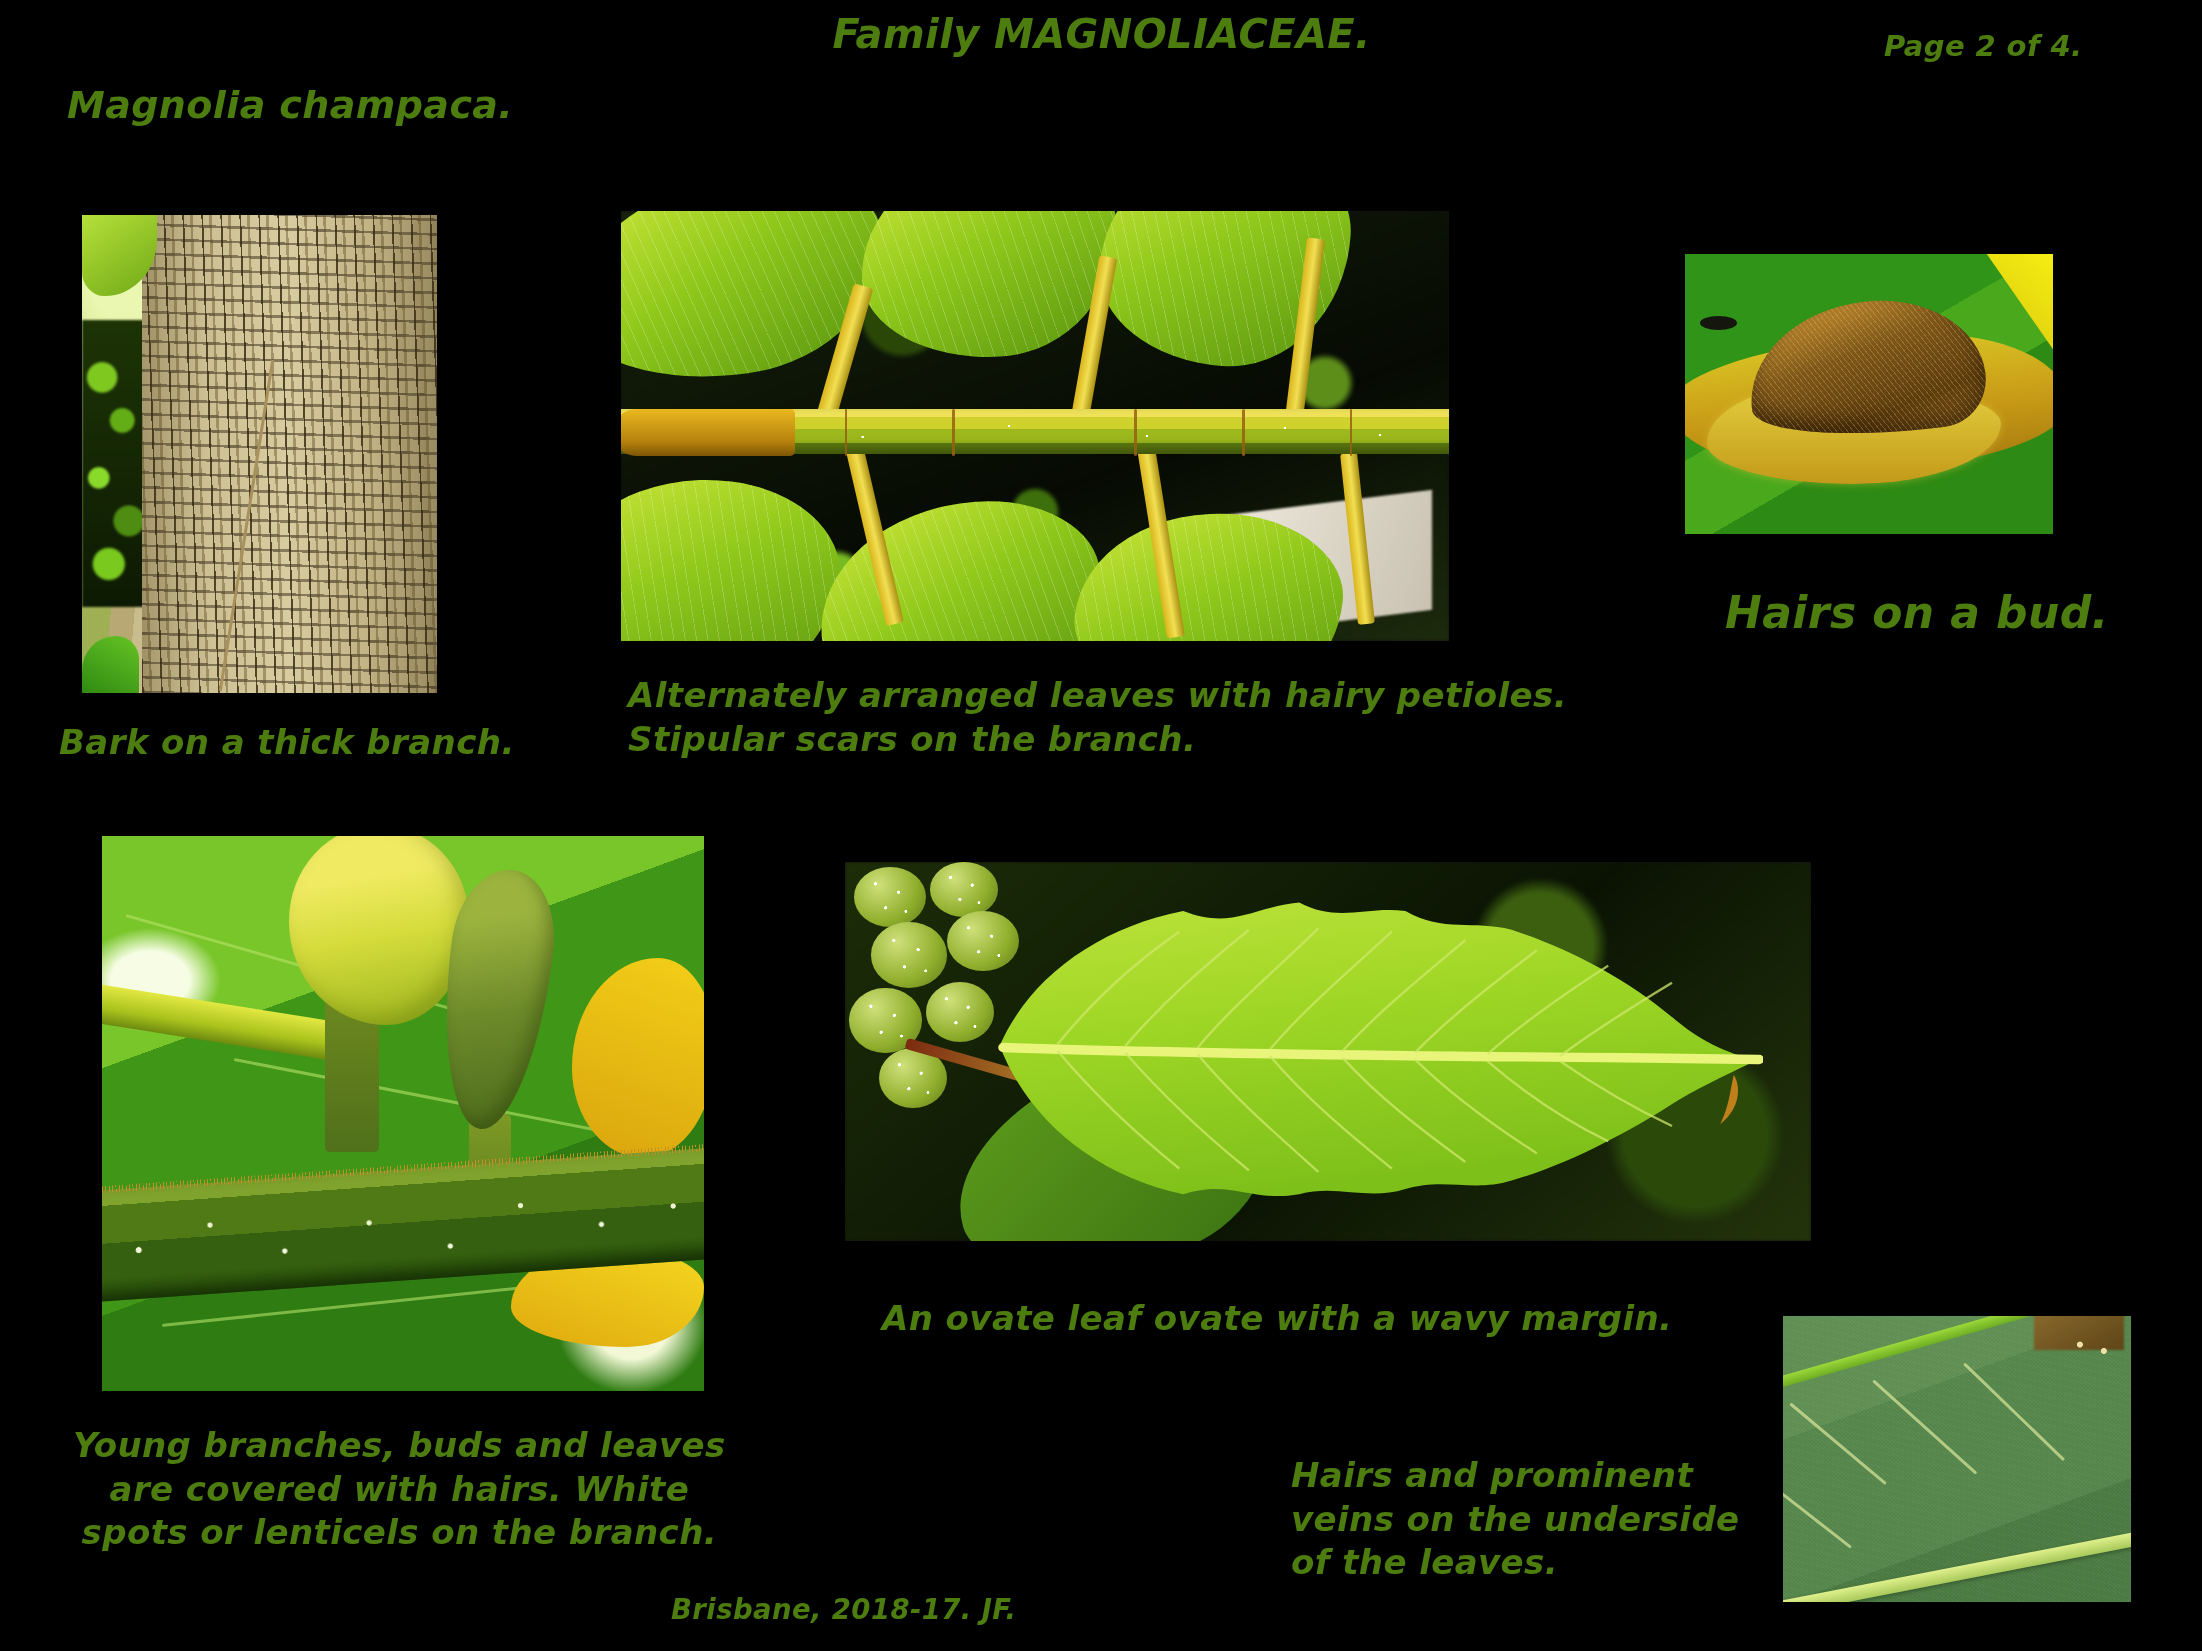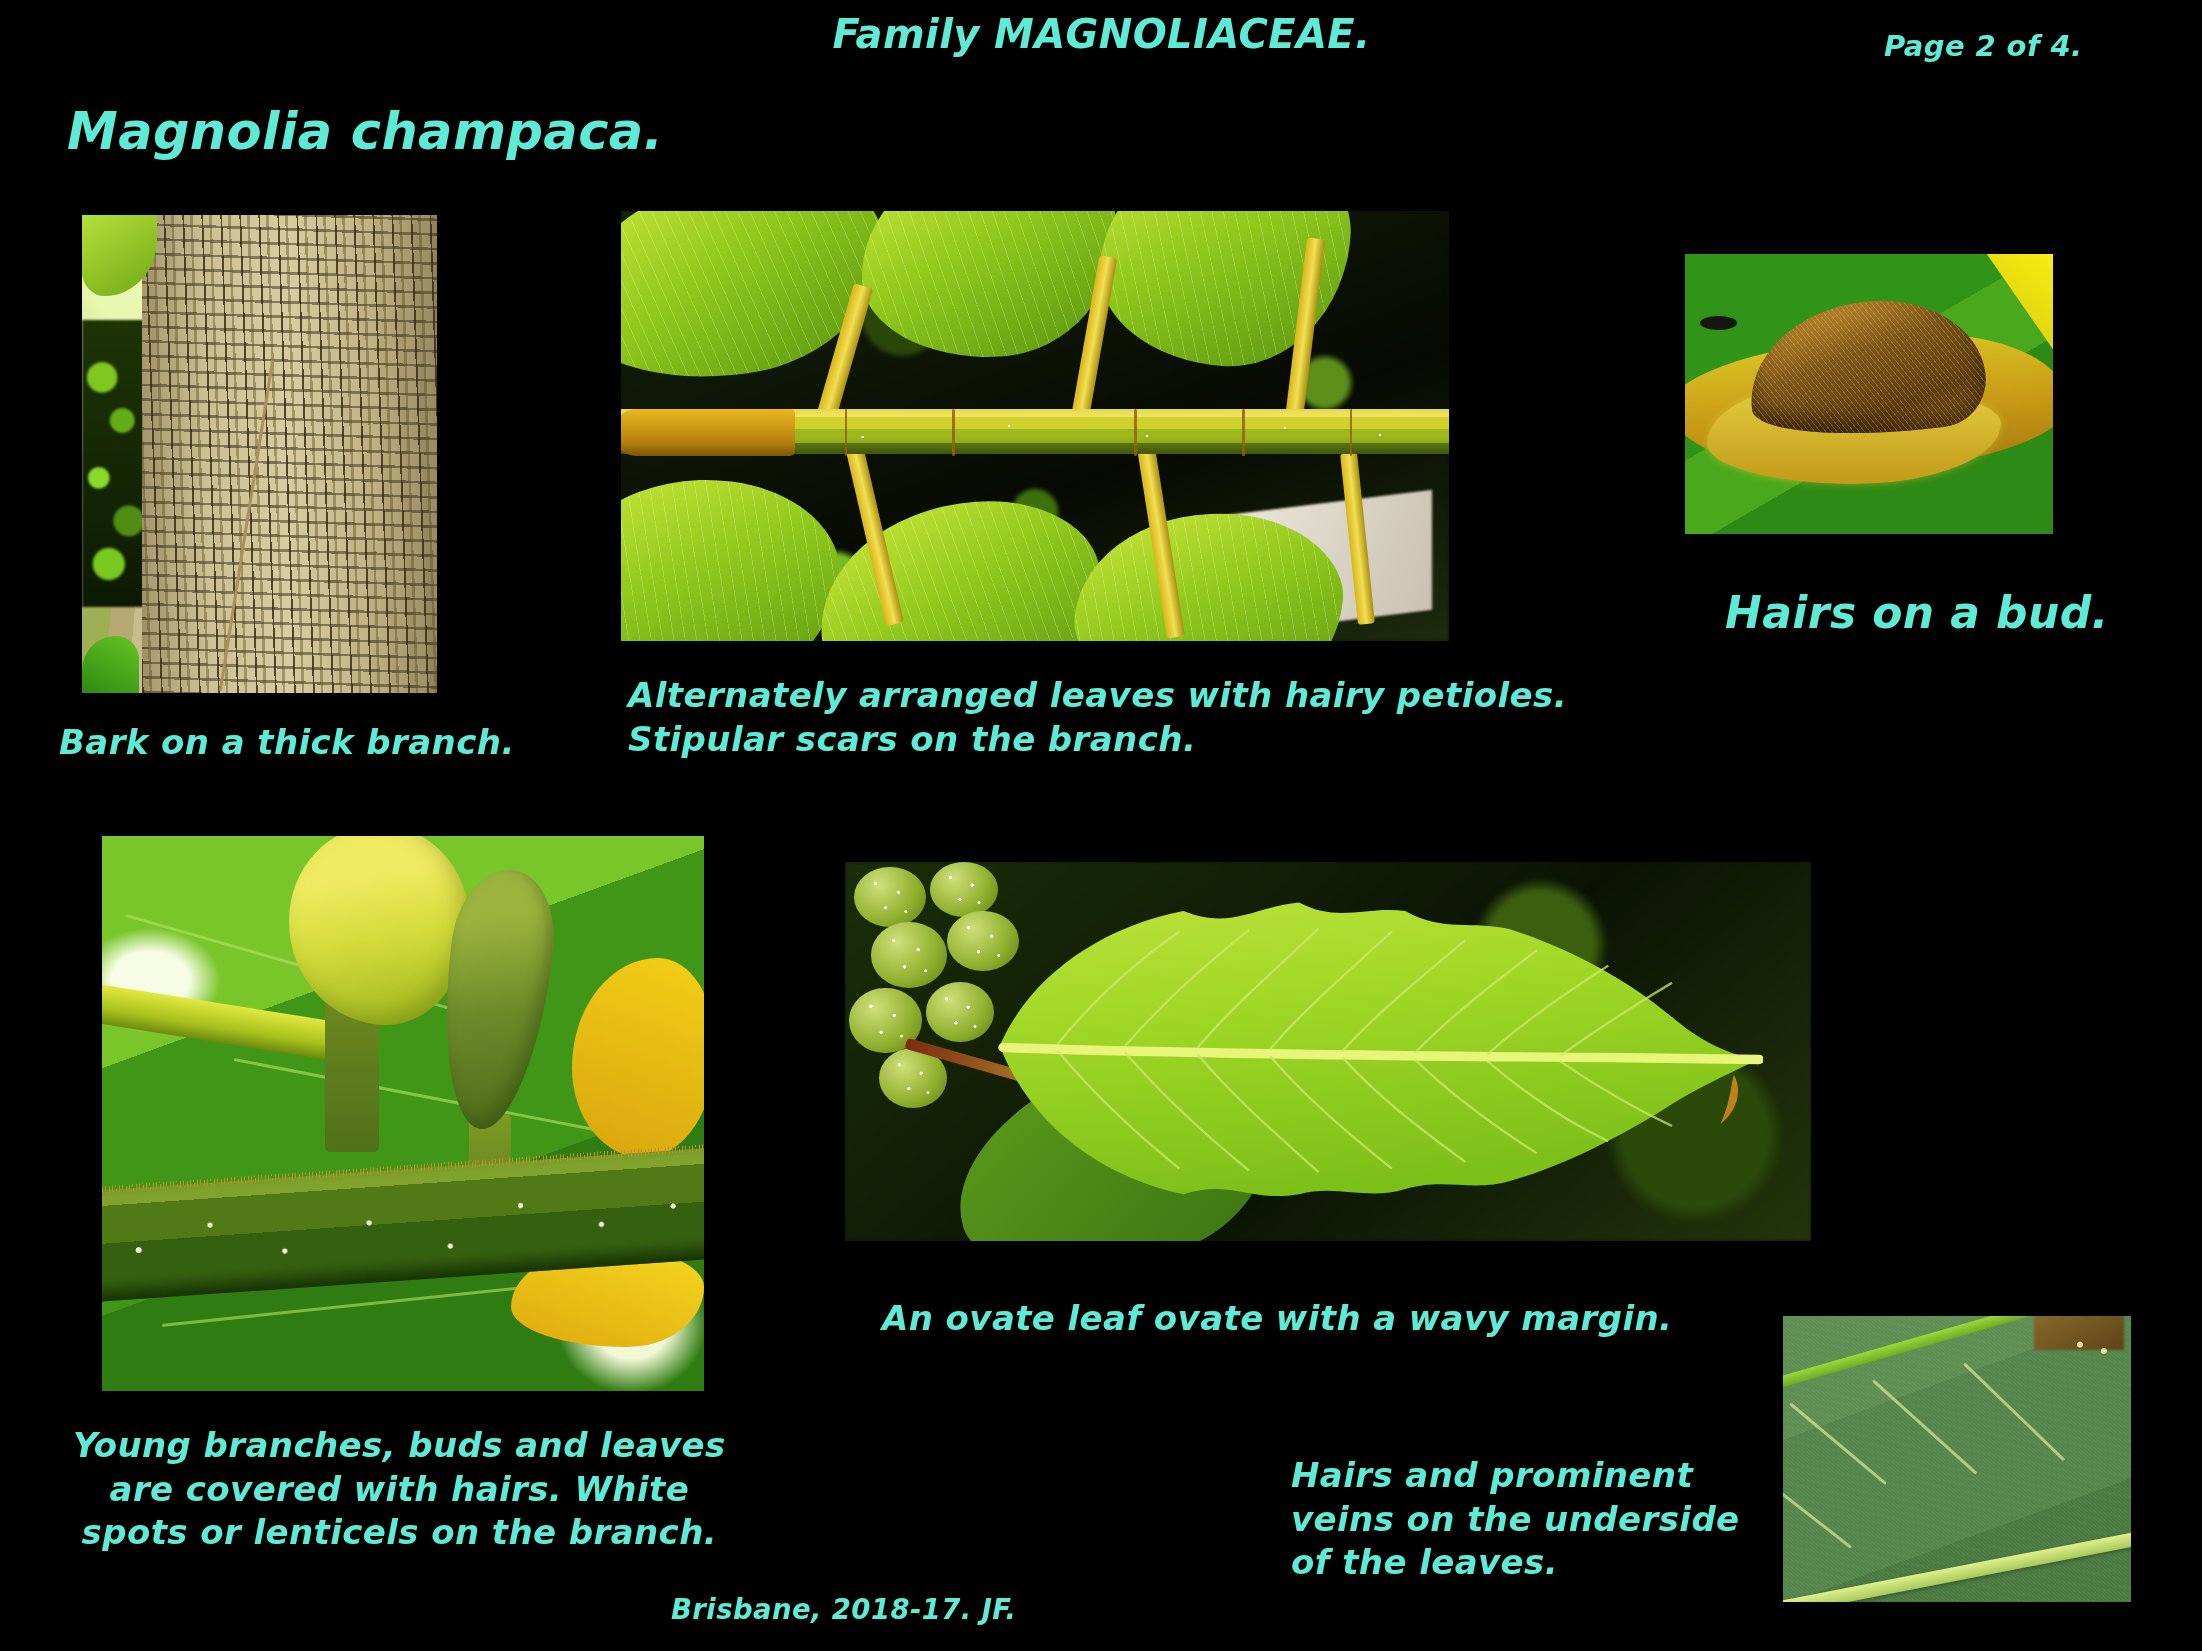--- a/index.html
+++ b/index.html
@@ -1,27 +1,27 @@
 <!DOCTYPE html>
 <html style="font-size:13.8px"><head>
 <meta charset="utf-8">
 <style>
   html,body{margin:0;padding:0;background:#000;}
   body{
     width:2203px;height:1652px;position:relative;overflow:hidden;
     font-family:"DejaVu Sans",sans-serif;color:#fff;
   }
   .cap{
-    position:absolute;color:#5eead4;font-style:italic;font-weight:bold;
+    position:absolute;color:#4d7c0f;font-style:italic;font-weight:bold;
     font-family:"DejaVu Sans",sans-serif;
     letter-spacing:0.4px;line-height:1.28;white-space:pre-line;
   }
   #title{left:0;right:0;top:8.6px;text-align:center;font-size:40px;}
   #pageno{left:1884px;top:28px;font-size:29px;font-style:italic;}
-  #species{left:67px;top:99px;font-size:51px;}
+  #species{left:67px;top:81px;font-size:38px;}
   #cap-bark{left:59px;top:721px;font-size:34px;}
   #cap-branch{left:628px;top:674px;font-size:34px;}
   #cap-bud{left:1725px;top:585px;font-size:44px;}
   #cap-young{left:73px;top:1424px;font-size:34px;text-align:center;}
   #cap-ovate{left:882px;top:1297px;font-size:34px;}
   #cap-under{left:1291px;top:1454px;font-size:34px;}
   #credit{left:671px;top:1592px;font-size:27.5px;}
 
   .photo{position:absolute;overflow:hidden;background:#111;}
 

